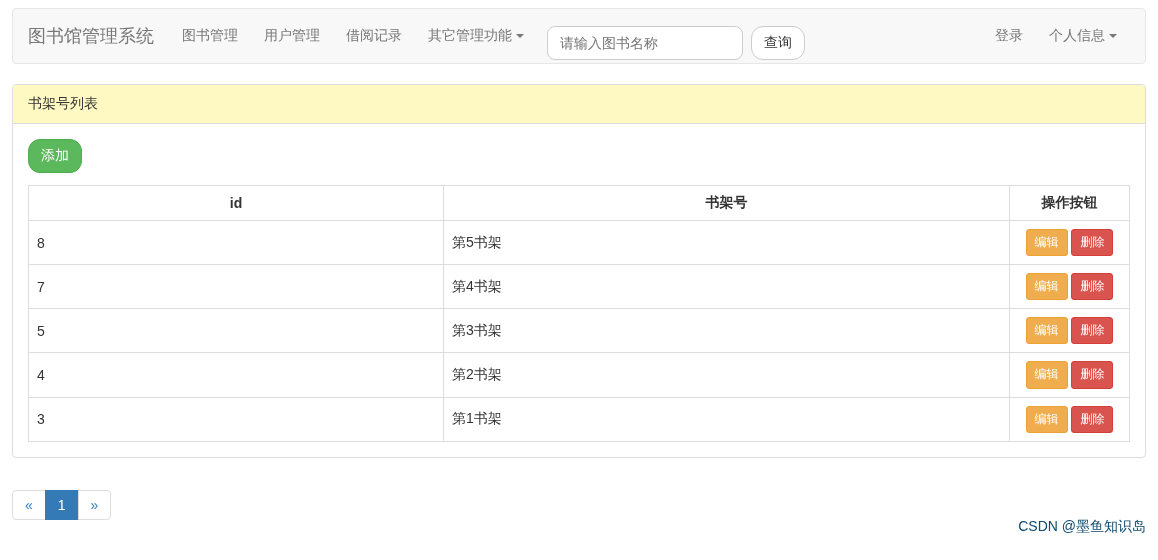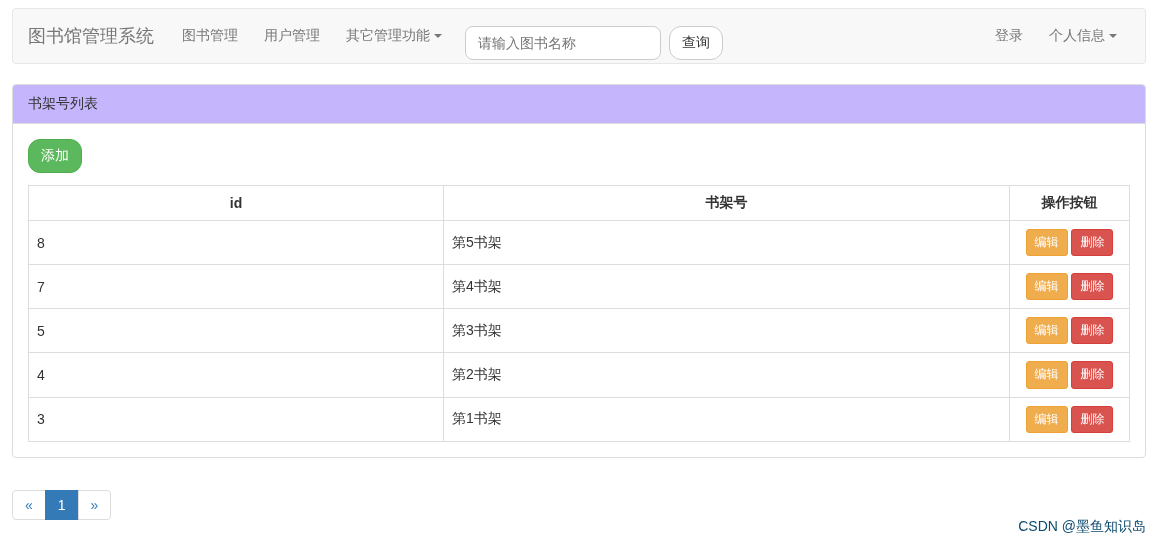--- a/index.html
+++ b/index.html
@@ -71,21 +71,21 @@
     .btn-danger  { background: #d9534f; border-color: #d43f3a; color: #fff; text-align: right; }
     .btn-xs { padding: 4px 8px; font-size: 12px; border-radius: 3px; }
     .nav-right { display: flex; align-items: center; }
     .panel {
       border: 1px solid #ddd;
       border-radius: 4px;
       margin-bottom: 20px;
     }
     .panel-heading {
       padding: 10px 15px;
-      background: #c4b5fd;
+      background: #fef9c3;
       border-bottom: 1px solid #ddd;
       border-top-left-radius: 3px;
       border-top-right-radius: 3px;
       color: #333;
     }
     .panel-body { padding: 15px; }
     .table {
       width: 100%;
       border-collapse: collapse;
       margin-top: 12px;
@@ -141,20 +141,23 @@
 
 
 <div class="navbar">
   <a class="navbar-brand">图书馆管理系统</a>
   <div class="nav-items">
     <a class="nav-link">
         <span>图书管理</span>
       </a>
     <a class="nav-link">
         <span>用户管理</span>
+      </a>
+    <a class="nav-link">
+        <span>借阅记录</span>
       </a>
     <a class="nav-link">
         <span>其它管理功能</span>
         <span class="caret"></span>
       </a>
     <div class="navbar-form">
       <input class="form-control" placeholder="请输入图书名称" style="">
       <button class="btn btn-default">查询</button>
     </div>
   </div>

